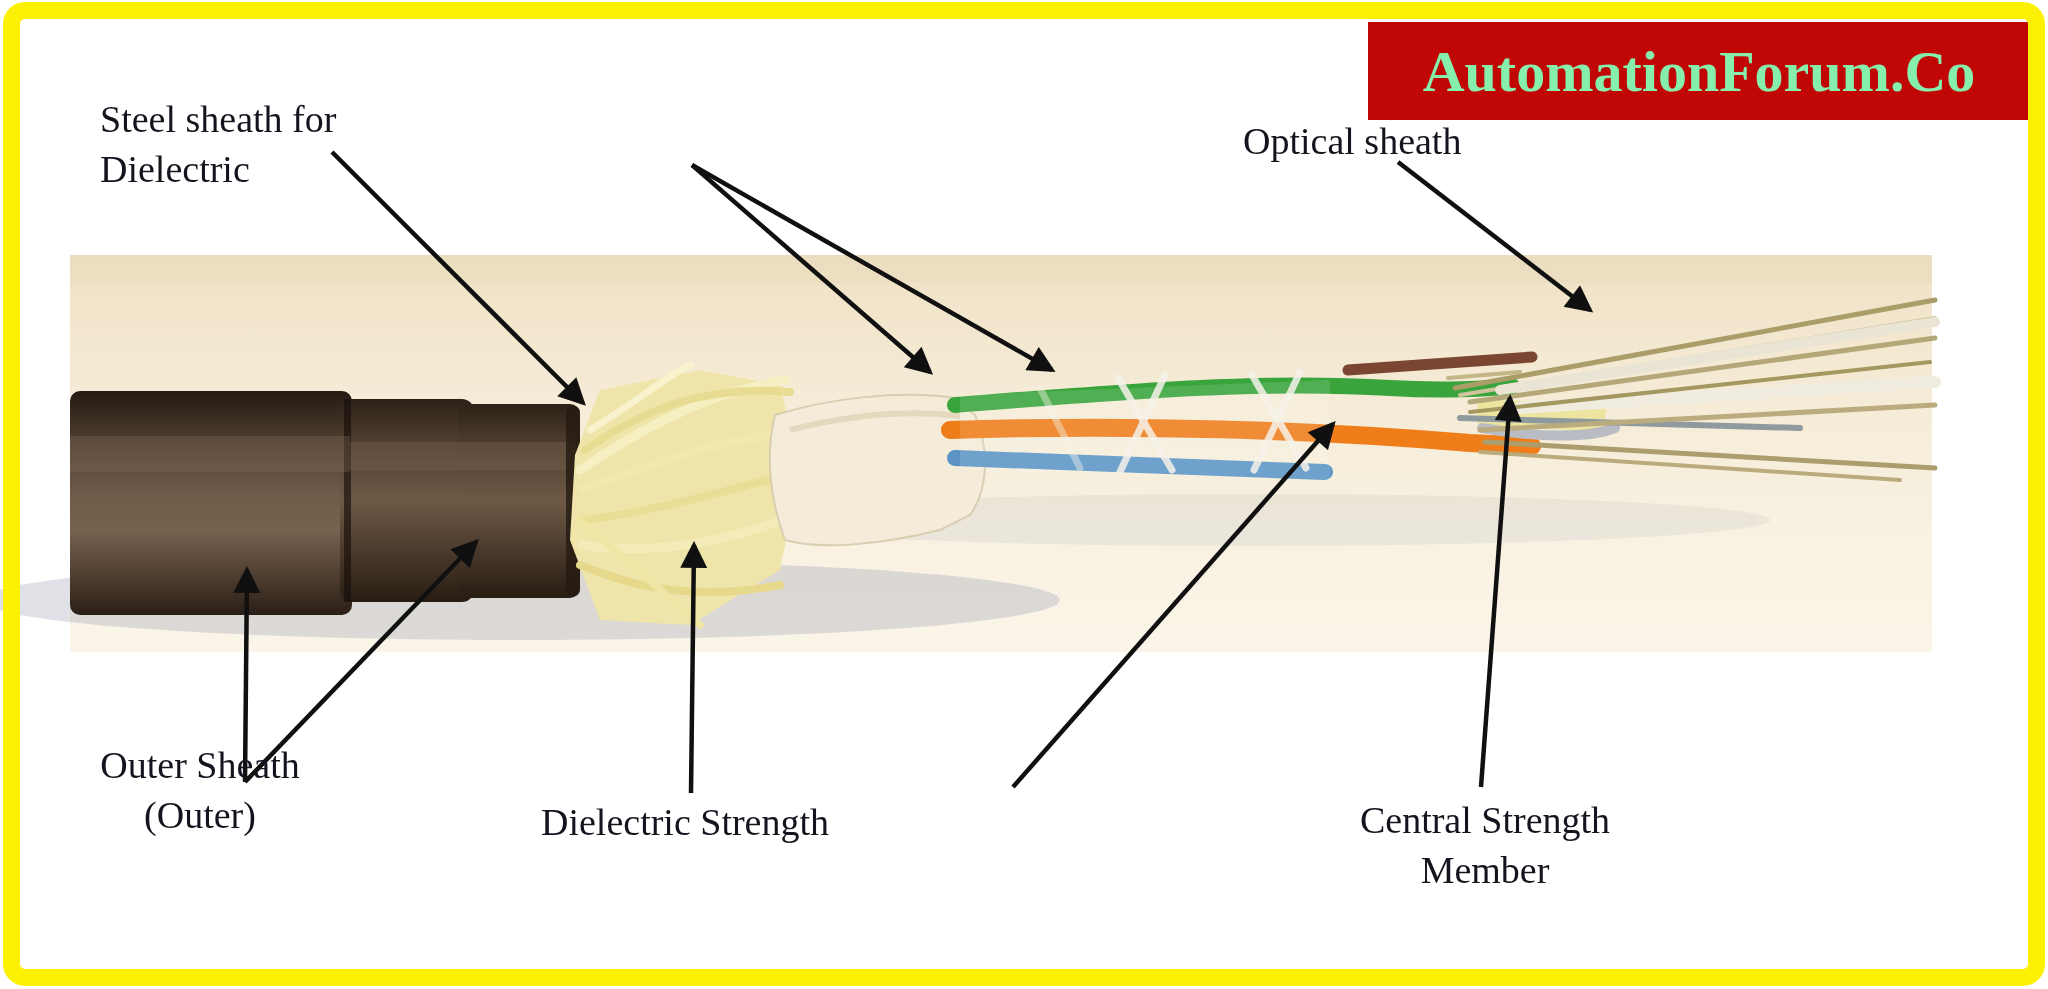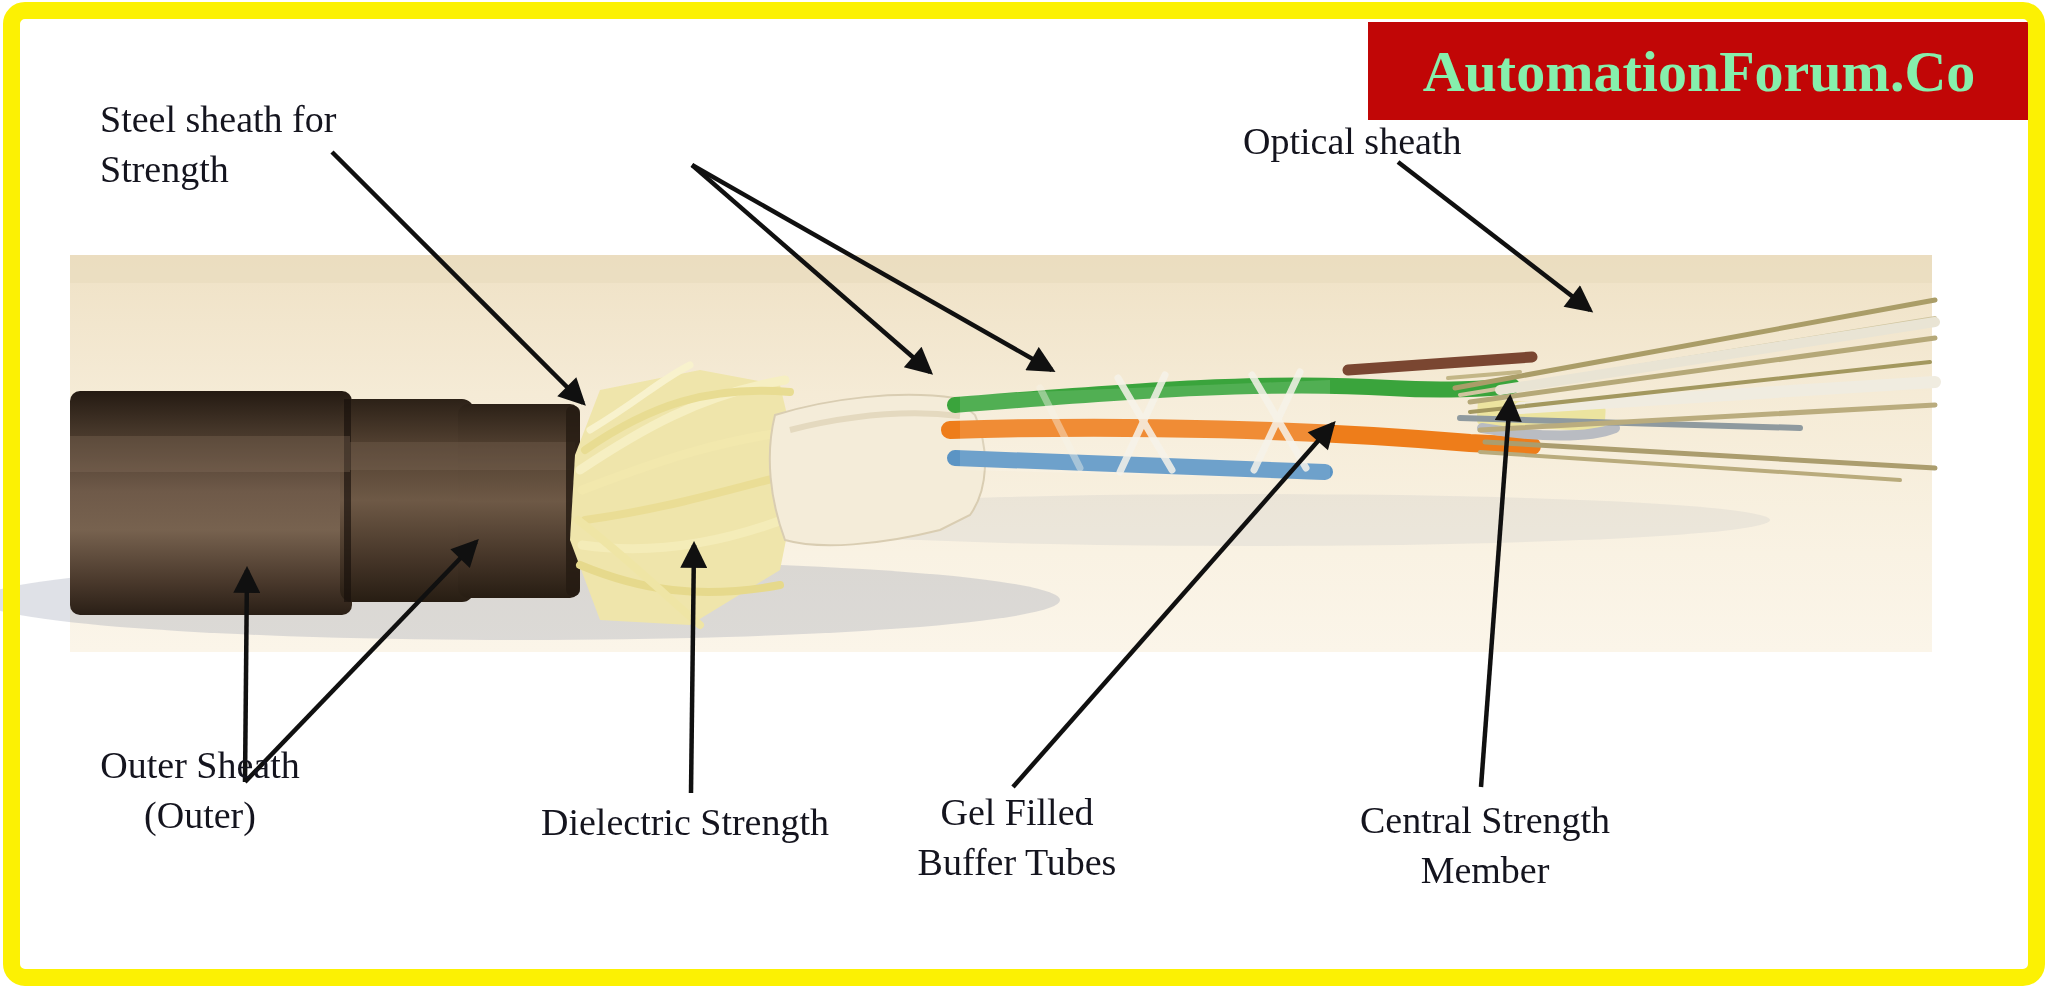--- a/index.html
+++ b/index.html
@@ -137,41 +137,37 @@
       <line x1="245" y1="782" x2="247" y2="570" marker-end="url(#ah)"></line>
       <line x1="245" y1="782" x2="476" y2="542" marker-end="url(#ah)"></line>
       <line x1="691" y1="793" x2="694" y2="545" marker-end="url(#ah)"></line>
       <line x1="1013" y1="787" x2="1333" y2="424" marker-end="url(#ah)"></line>
       <line x1="1481" y1="787" x2="1510" y2="398" marker-end="url(#ah)"></line>
     </g>
   </svg>
 
   <div class="lbl" style="left:100px;top:94px;">
     <span>Steel sheath for</span><br>
-    <span>Strength</span>
+    <span>Dielectric</span>
   </div>
 
 
   <div class="lbl" style="left:1243px;top:116px;">
     <span>Optical sheath</span>
   </div>
 
   <div class="lbl center" style="left:70px;top:740px;width:260px;">
     <span>Outer Sheath</span><br>
     <span>(Outer)</span>
   </div>
 
   <div class="lbl center" style="left:505px;top:797px;width:360px;">
     <span>Dielectric Strength</span><br>
   </div>
 
-  <div class="lbl center" style="left:892px;top:787px;width:250px;">
-    <span>Gel Filled</span><br>
-    <span>Buffer Tubes</span>
-  </div>
 
   <div class="lbl center" style="left:1355px;top:795px;width:260px;">
     <span>Central Strength</span><br>
     <span>Member</span>
   </div>
 
   <div id="banner">
     <span>AutomationForum.Co</span>
   </div>
 

